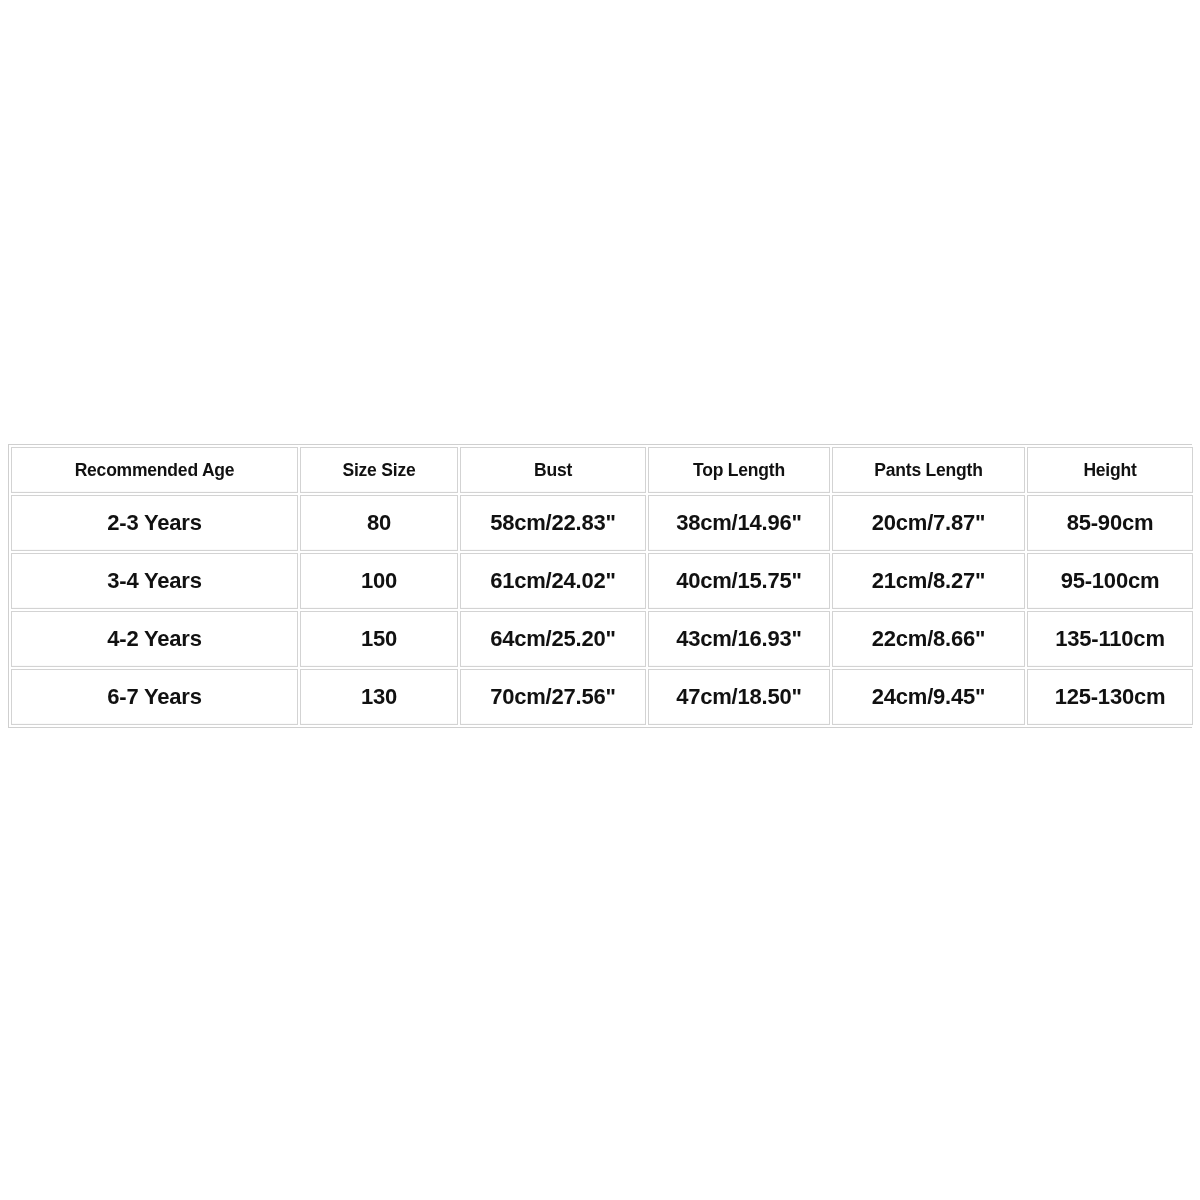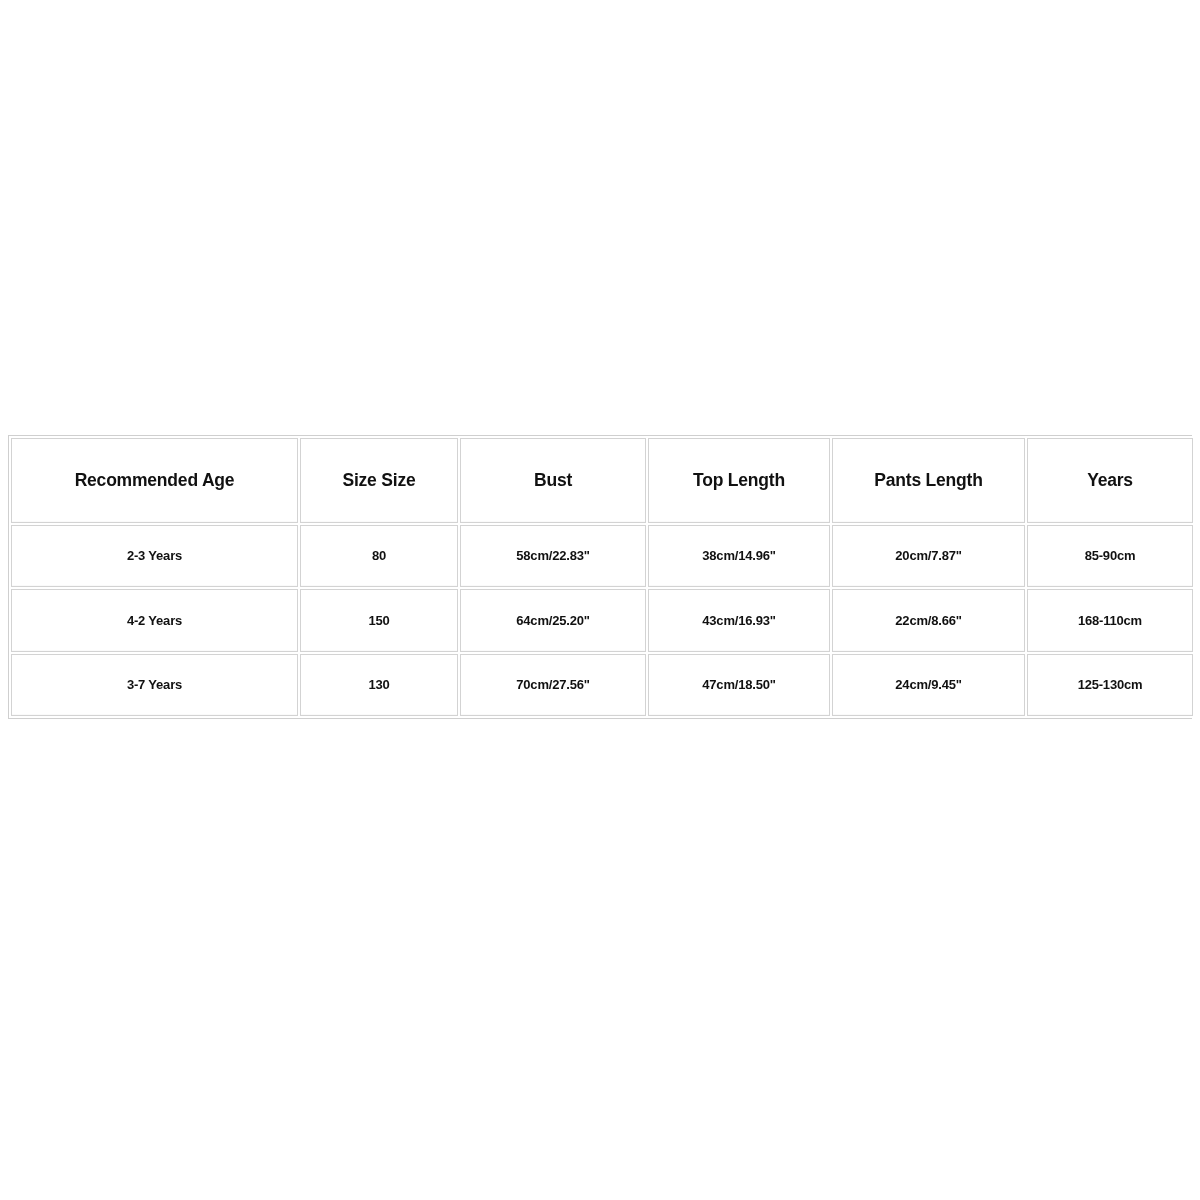--- a/index.html
+++ b/index.html
@@ -18,21 +18,21 @@
     position: relative;
     width: 1200px;
     height: 1200px;
     background: #ffffff;
   }
 
   
   #chart-wrap {
     position: absolute;
     left: 8px;
-    top: 435px;
+    top: 444px;
     width: 1184px;
     height: 284px;
     box-sizing: border-box;
     border: 1px solid #cfcfcf;
     background: #ffffff;
   }
 
   table.size-chart {
     width: 100%;
     height: 100%;
@@ -43,21 +43,21 @@
   }
 
   table.size-chart td {
     background: #ffffff;
     border: 1px solid #d3d3d3;
     box-shadow: inset 0 1px 0 #ffffff, inset 0 -1px 0 #fafafa;
     text-align: center;
     vertical-align: middle;
     color: #111111;
     font-weight: bold;
-    font-size: 13px;
+    font-size: 22px;
     letter-spacing: -0.2px;
     padding: 0 2px;
     white-space: nowrap;
     overflow: hidden;
   }
 
   table.size-chart tr.header-row td {
     font-size: 17.5px;
   }
 
@@ -84,45 +84,53 @@
         <col class="c4">
         <col class="c5">
       </colgroup>
       <tbody>
         <tr class="header-row">
           <td>Recommended Age</td>
           <td>Size Size</td>
           <td>Bust</td>
           <td>Top Length</td>
           <td>Pants Length</td>
-          <td>Years</td>
+          <td>Height</td>
         </tr>
 
         <tr>
           <td>2-3 Years</td>
           <td>80</td>
           <td>58cm/22.83"</td>
           <td>38cm/14.96"</td>
           <td>20cm/7.87"</td>
           <td>85-90cm</td>
         </tr>
 
+        <tr>
+          <td>3-4 Years</td>
+          <td>100</td>
+          <td>61cm/24.02"</td>
+          <td>40cm/15.75"</td>
+          <td>21cm/8.27"</td>
+          <td>95-100cm</td>
+        </tr>
 
         <tr>
           <td>4-2 Years</td>
           <td>150</td>
           <td>64cm/25.20"</td>
           <td>43cm/16.93"</td>
           <td>22cm/8.66"</td>
-          <td>168-110cm</td>
+          <td>135-110cm</td>
         </tr>
 
 
         <tr>
-          <td>3-7 Years</td>
+          <td>6-7 Years</td>
           <td>130</td>
           <td>70cm/27.56"</td>
           <td>47cm/18.50"</td>
           <td>24cm/9.45"</td>
           <td>125-130cm</td>
         </tr>
       </tbody>
     </table>
   </div>
 

